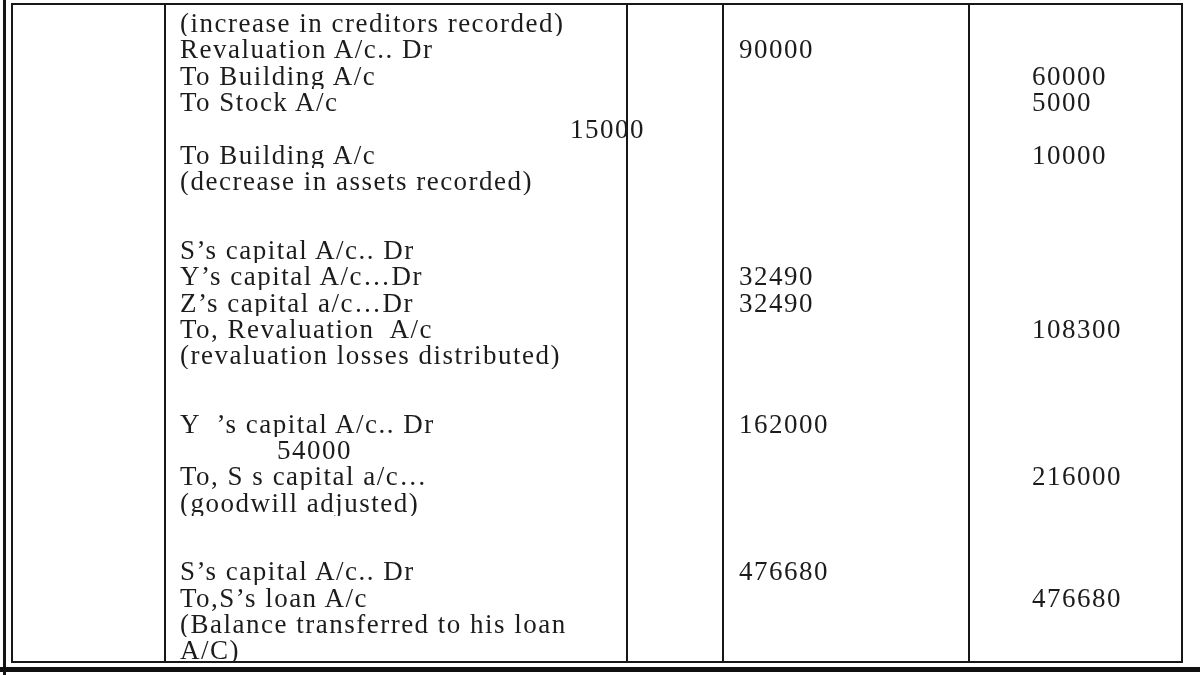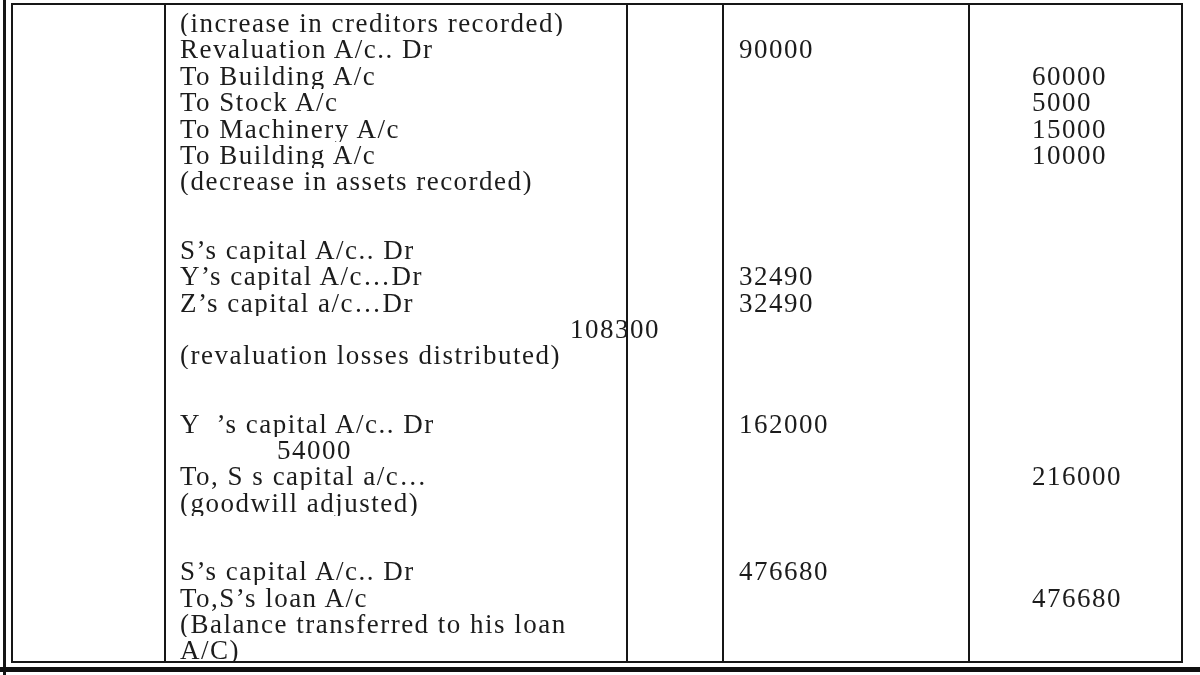--- a/index.html
+++ b/index.html
@@ -113,21 +113,20 @@
         </div>
         <div class="row">
           <div class="cell date-cell"></div>
           <div class="cell particulars-cell">To Stock A/c</div>
           <div class="cell lf-cell"></div>
           <div class="cell debit-cell"></div>
           <div class="cell credit-cell">5000</div>
         </div>
         <div class="row">
           <div class="cell date-cell"></div>
-          <div class="cell particulars-cell">To Machinery A/c</div>
           <div class="cell lf-cell"></div>
           <div class="cell debit-cell"></div>
           <div class="cell credit-cell">15000</div>
         </div>
         <div class="row">
           <div class="cell date-cell"></div>
           <div class="cell particulars-cell">To Building A/c</div>
           <div class="cell lf-cell"></div>
           <div class="cell debit-cell"></div>
           <div class="cell credit-cell">10000</div>
@@ -155,20 +154,21 @@
         </div>
         <div class="row">
           <div class="cell date-cell"></div>
           <div class="cell particulars-cell">Z’s capital a/c…Dr</div>
           <div class="cell lf-cell"></div>
           <div class="cell debit-cell">32490</div>
           <div class="cell credit-cell"></div>
         </div>
         <div class="row">
           <div class="cell date-cell"></div>
+          <div class="cell particulars-cell">To, Revaluation  A/c</div>
           <div class="cell lf-cell"></div>
           <div class="cell debit-cell"></div>
           <div class="cell credit-cell">108300</div>
         </div>
         <div class="row">
           <div class="cell date-cell"></div>
           <div class="cell particulars-cell">(revaluation losses distributed)</div>
           <div class="cell lf-cell"></div>
           <div class="cell debit-cell"></div>
           <div class="cell credit-cell"></div>

